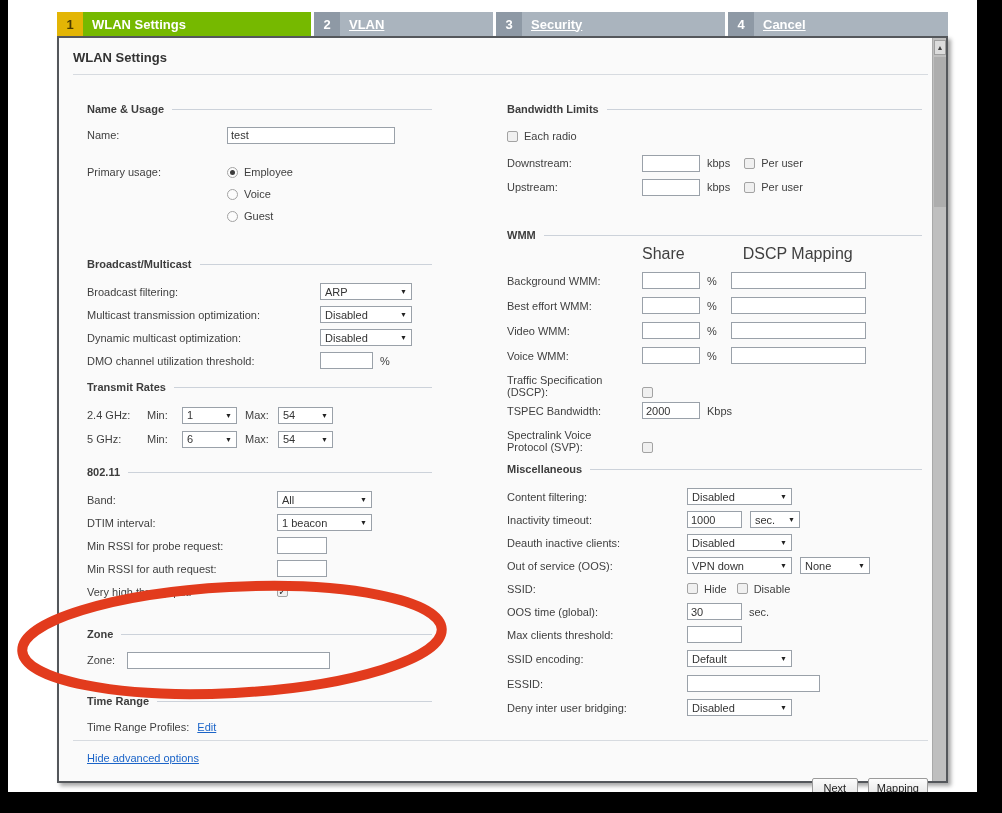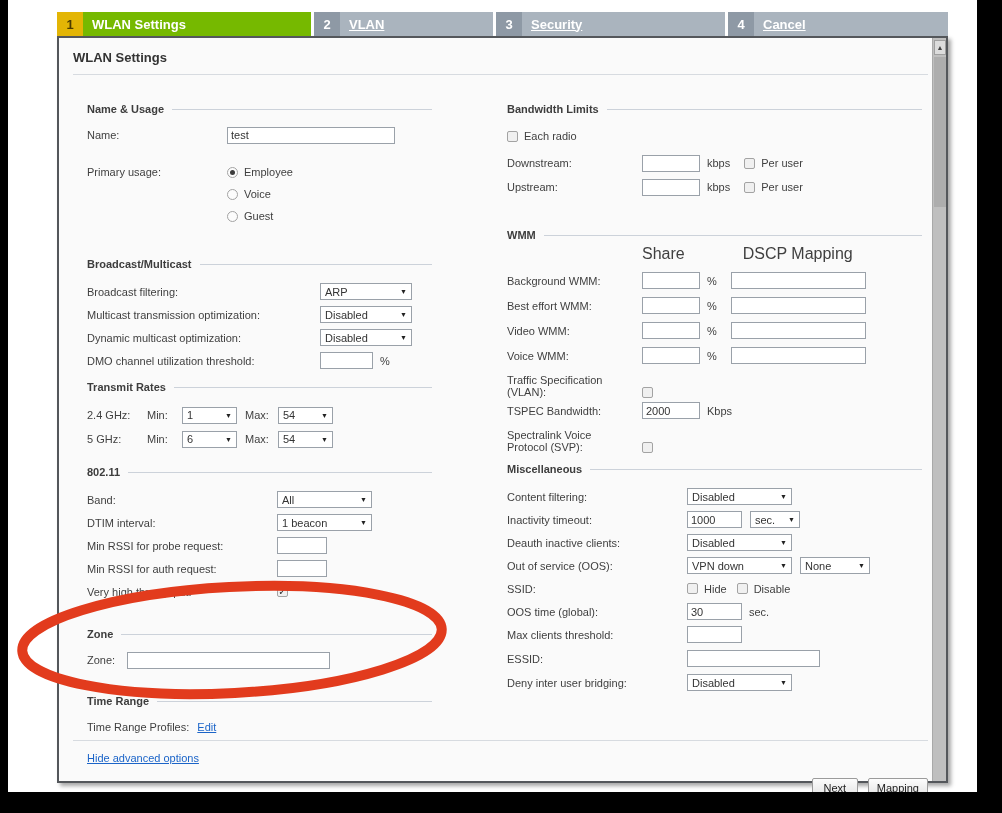--- a/index.html
+++ b/index.html
@@ -324,21 +324,21 @@
       <span class="unit">%</span>
       <input class="txt w127 gap14" style="">
     </div>
     <div class="row r25">
       <span class="lbl lw135">Voice WMM:</span>
       <input class="txt w50" style="">
       <span class="unit">%</span>
       <input class="txt w127 gap14" style="">
     </div>
     <div class="row r30">
-      <span class="lbl lw135 lbl2"><span>Traffic Specification</span><br><span>(VLAN):</span></span>
+      <span class="lbl lw135 lbl2"><span>Traffic Specification</span><br><span>(DSCP):</span></span>
       <span class="cb" style="margin-top:1px;"></span>
     </div>
     <div class="row r25">
       <span class="lbl lw135">TSPEC Bandwidth:</span>
       <input class="txt w50" value="2000" style="">
       <span class="unit">Kbps</span>
     </div>
     <div class="row r30">
       <span class="lbl lw135 lbl2"><span>Spectralink Voice</span><br><span>Protocol (SVP):</span></span>
       <span class="cb" style="margin-top:1px;"></span>
@@ -393,20 +393,27 @@
     <div class="row r23">
       <span class="lbl lw180">OOS time (global):</span>
       <input class="txt w47" value="30" style="">
       <span class="unit">sec.</span>
     </div>
     <div class="row r23">
       <span class="lbl lw180">Max clients threshold:</span>
       <input class="txt w47" style="">
     </div>
     <div class="row r25">
+      <span class="lbl lw180">SSID encoding:</span>
+      <div class="sel sw105">
+        <span class="sel-val">Default</span>
+        <span class="sel-arrow">▼</span>
+      </div>
+    </div>
+    <div class="row r25">
       <span class="lbl lw180">ESSID:</span>
       <input class="txt w125" style="">
     </div>
     <div class="row r23">
       <span class="lbl lw180">Deny inter user bridging:</span>
       <div class="sel sw105">
         <span class="sel-val">Disabled</span>
         <span class="sel-arrow">▼</span>
       </div>
     </div>

